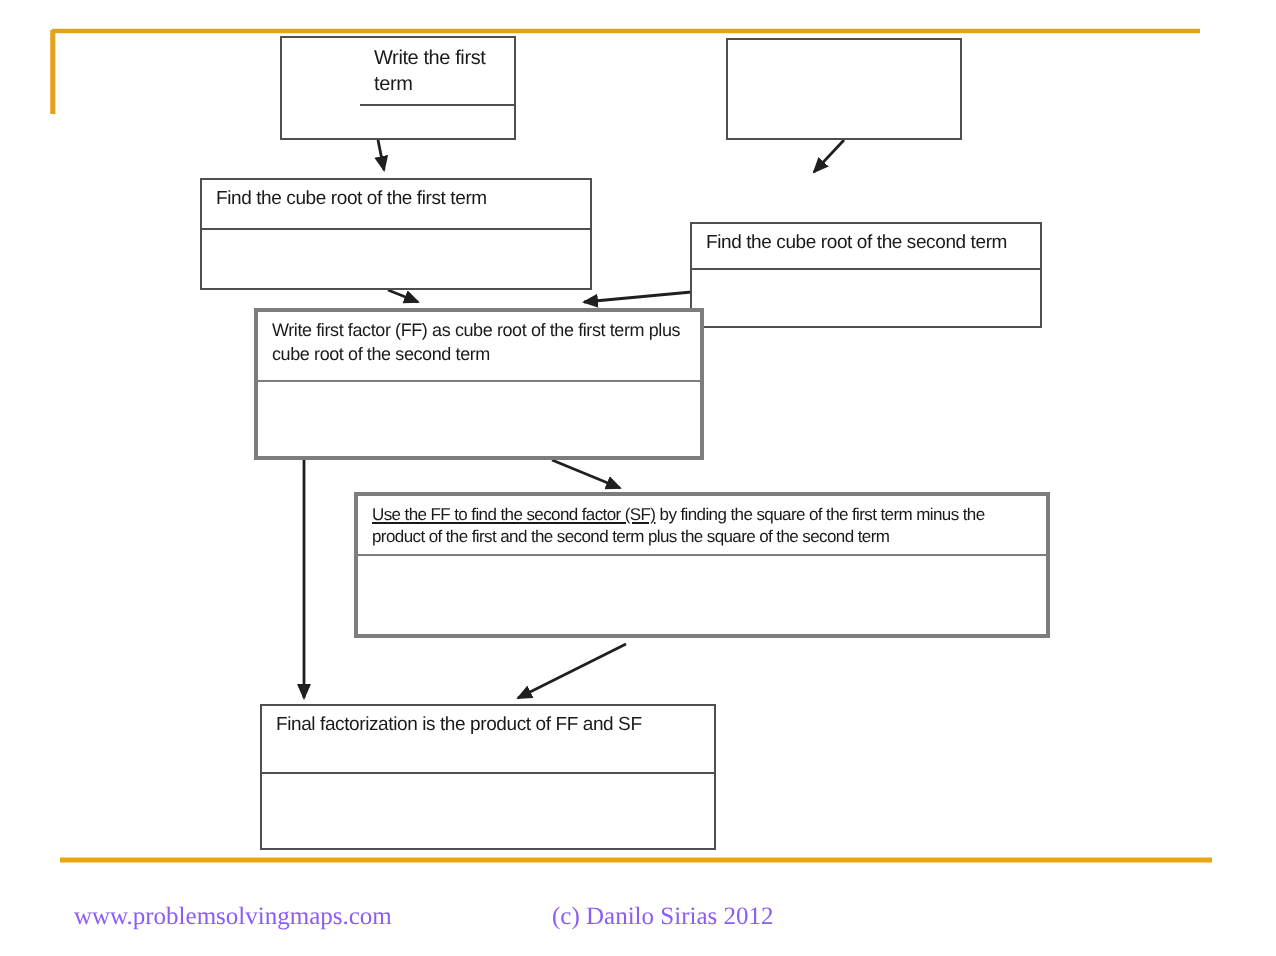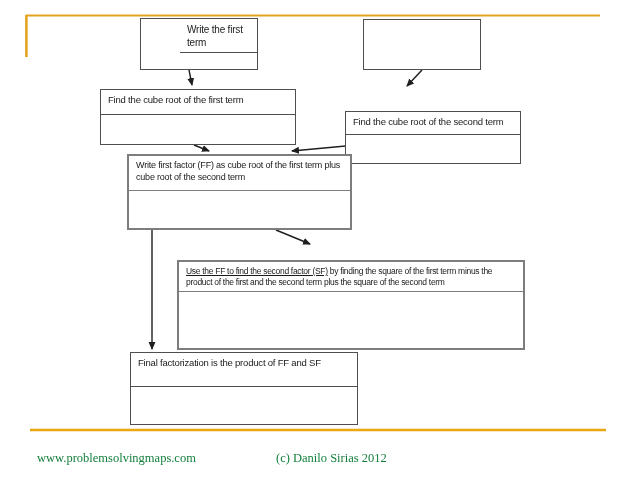--- a/index.html
+++ b/index.html
@@ -22,34 +22,34 @@
   .b1{left:140px;top:18px;width:118px;height:52px;padding-left:39px;}
   .b1 .top{min-height:15px;font-size:10px;}
   .b2{left:363px;top:19px;width:118px;height:51px;}
   .b2 .top{min-height:14px;font-size:10px;}
   .b3{left:100px;top:89px;width:196px;height:56px;}
   .b3 .top{min-height:17px;font-size:9.5px;}
   .b4{left:345px;top:90px;width:176px;height:53px;margin-top:21px;}
   .b4 .top{min-height:15px;font-size:9.5px;}
   .b5{left:127px;top:154px;width:225px;height:76px;}
   .b5 .top{min-height:27px;font-size:9px;}
-  .b7{left:177px;top:260px;width:348px;height:90px;}
+  .b7{left:177px;top:246px;width:348px;height:73px;}
   .b7 .top{min-height:20px;font-size:8.5px;letter-spacing:-0.3px;}
   .b8{left:130px;top:352px;width:228px;height:73px;}
   .b8 .top{min-height:26px;font-size:9.5px;}
   .underlined{text-decoration:underline;}
   .map-title{
     position:absolute;left:417px;top:162px;width:178px;
     font-weight:bold;font-size:14.5px;line-height:1.35;color:#1a1a1a;
     letter-spacing:-0.2px;
   }
   .map-title sup{font-size:62%;line-height:0;}
   .footer-text{
     position:absolute;top:451px;font-family:"Liberation Serif", serif;
-    font-size:12.5px;color:#15803d;
+    font-size:12.5px;color:#8b5cf6;
   }
   .site{left:37px;}
   .copyright{left:276px;}
 </style>
 </head>
 <body>
 
 <svg class="overlay" viewBox="0 0 638 478" xmlns="http://www.w3.org/2000/svg">
   <defs>
     <marker id="arr" markerWidth="9" markerHeight="8" refX="7" refY="3.5" orient="auto" markerUnits="userSpaceOnUse">

